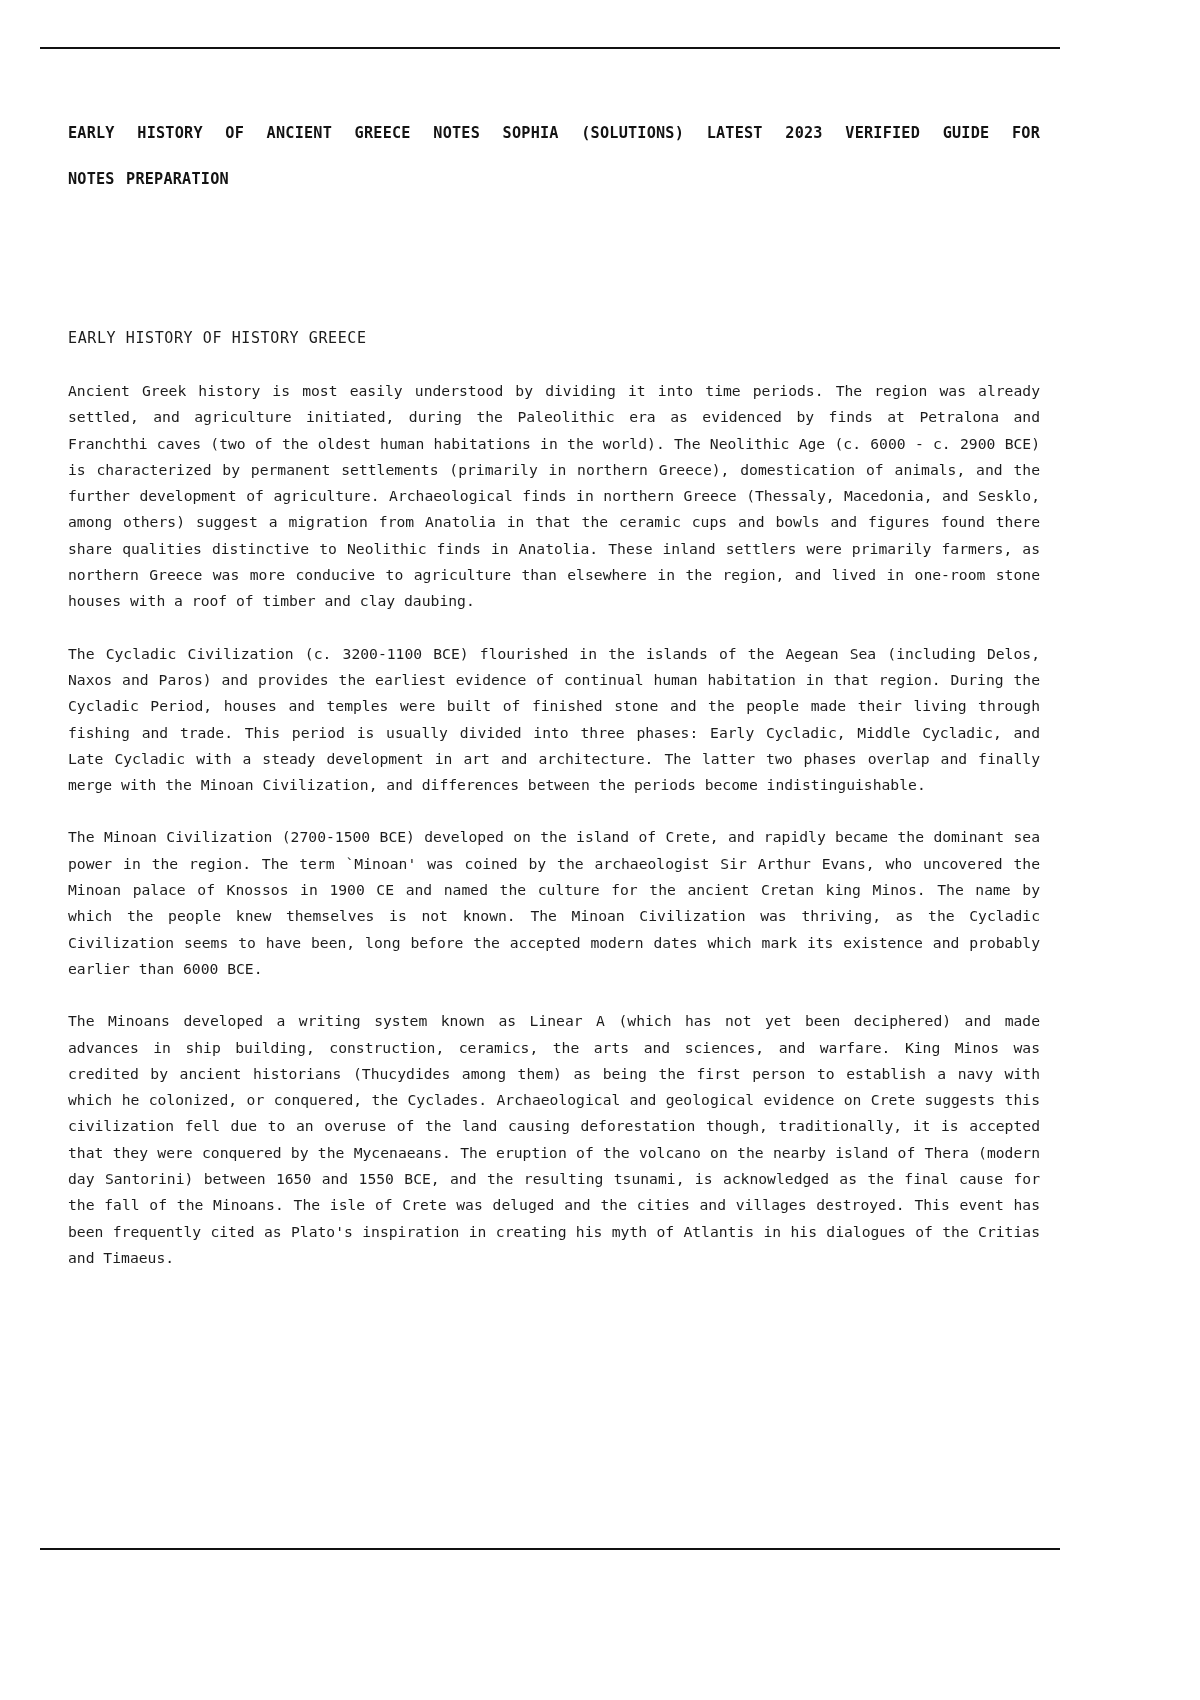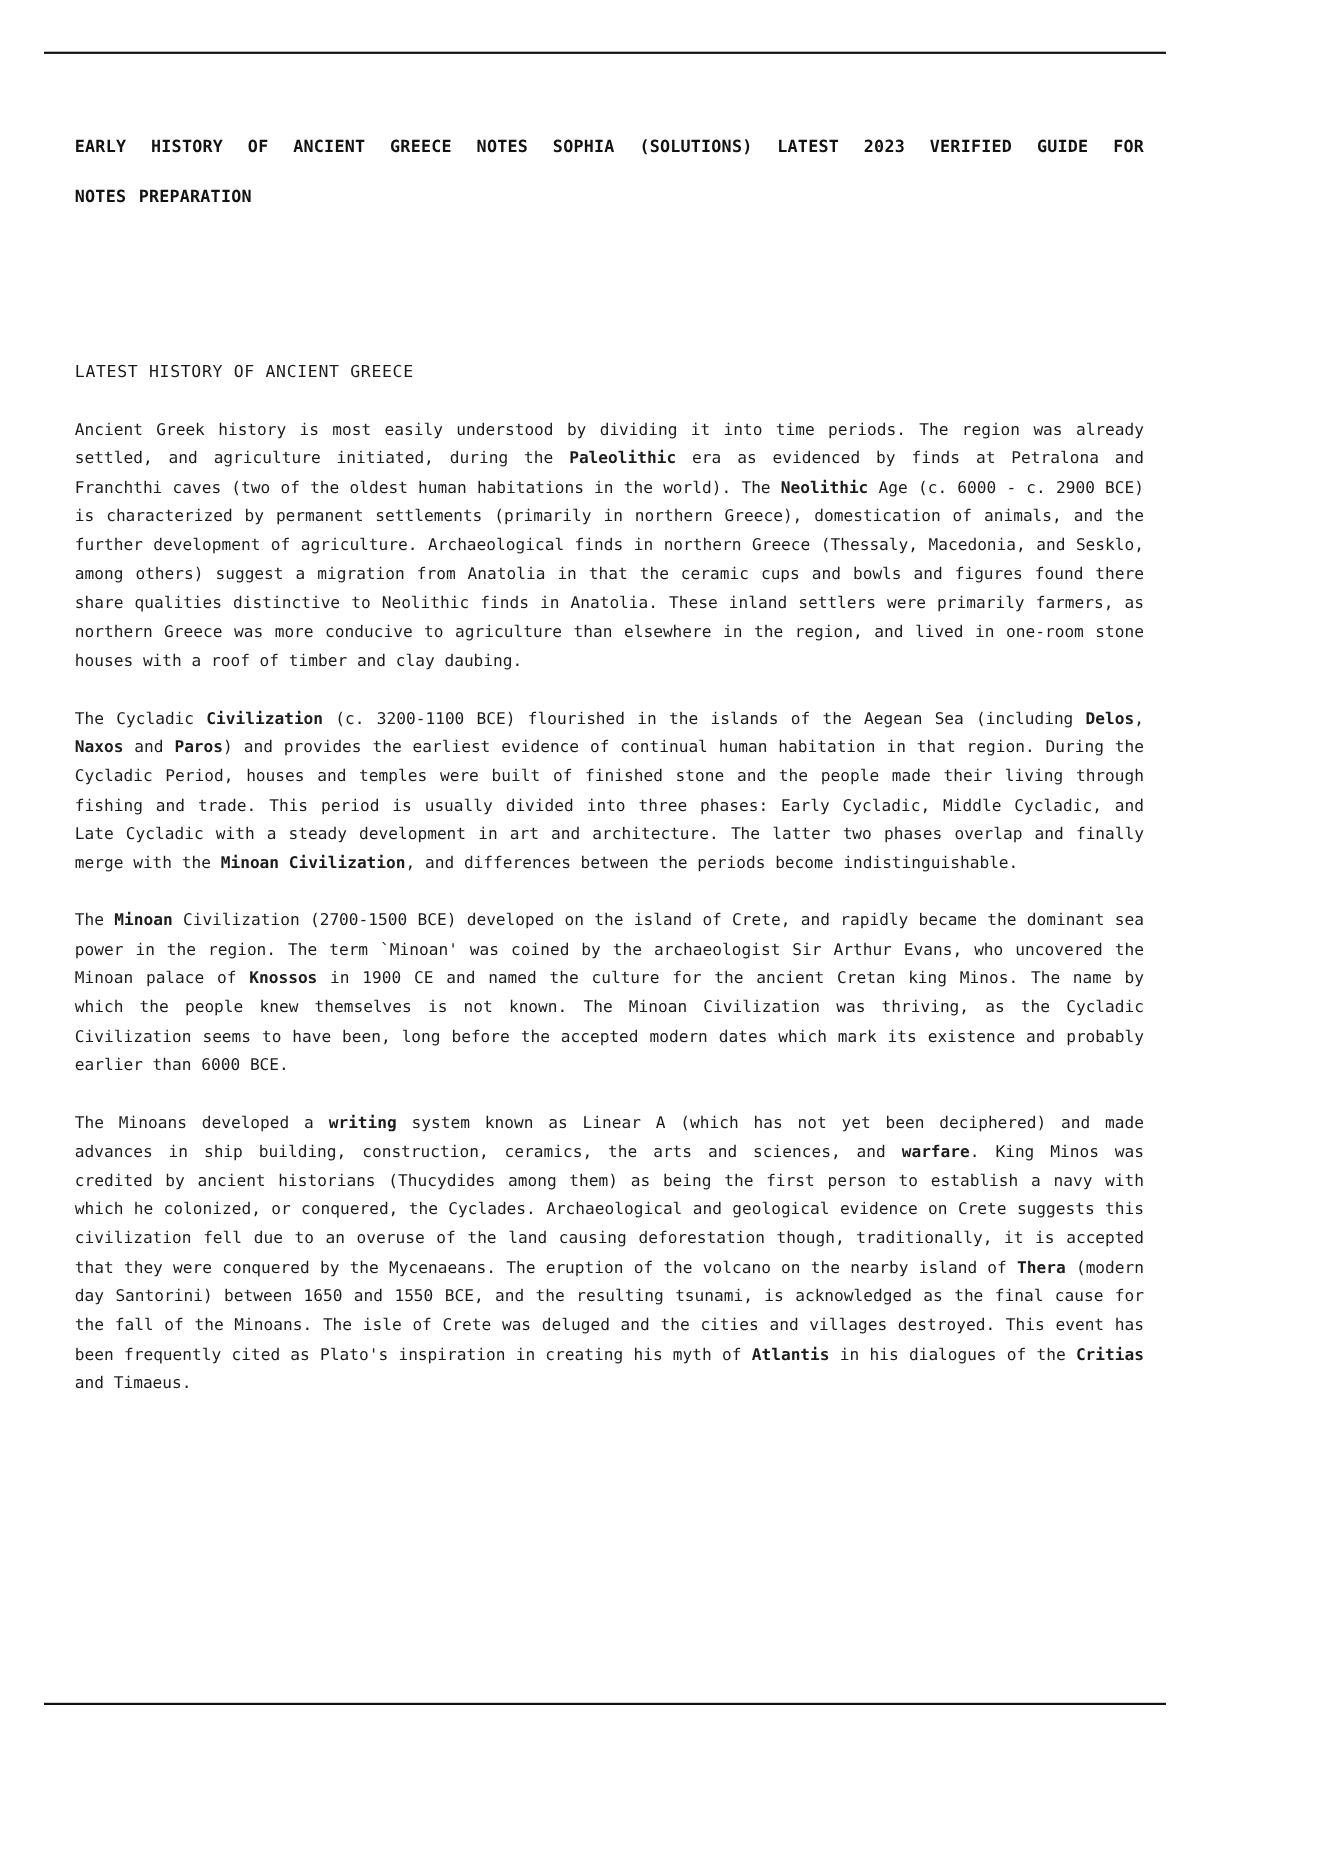--- a/index.html
+++ b/index.html
@@ -74,41 +74,41 @@
   p.body {
     font-size: 14.7px;
     line-height: 26.3px;
     margin: 0 0 26px 0;
     text-align: justify;
     text-align-last: left;
     color: #1c1c1c;
     hyphens: none;
   }
   p.body b {
-    font-weight: bold;
+    font-weight: normal;
   }
   p.body:last-child { margin-bottom: 0; }
 </style>
 </head>
 <body>
 
 <div class="page">
 
   <div class="rule rule-top"></div>
 
   <div class="content">
 
     <div class="doc-title">
       <span class="ln just">EARLY HISTORY OF ANCIENT GREECE NOTES SOPHIA (SOLUTIONS) LATEST 2023 VERIFIED GUIDE FOR</span>
       <span class="ln">NOTES PREPARATION</span>
     </div>
 
     <div class="spacer-xl"></div>
 
-    <div class="section-heading">LATEST HISTORY OF ANCIENT GREECE</div>
+    <div class="section-heading">EARLY HISTORY OF HISTORY GREECE</div>
 
     <div class="spacer-md"></div>
 
     <div id="paragraphs">
         <p class="body"><span>Ancient Greek history is most easily understood by dividing it into time periods. The region was already settled, and agriculture initiated, during the </span><b>Paleolithic</b><span> era as evidenced by finds at Petralona and Franchthi caves (two of the oldest human habitations in the world). The </span><b>Neolithic</b><span> Age (c. 6000 - c. 2900 BCE) is characterized by permanent settlements (primarily in northern Greece), domestication of animals, and the further development of agriculture. Archaeological finds in northern Greece (Thessaly, Macedonia, and Sesklo, among others) suggest a migration from Anatolia in that the ceramic cups and bowls and figures found there share qualities distinctive to Neolithic finds in Anatolia. These inland settlers were primarily farmers, as northern Greece was more conducive to agriculture than elsewhere in the region, and lived in one-room stone houses with a roof of timber and clay daubing.</span></p>
         <p class="body"><span>The Cycladic </span><b>Civilization</b><span> (c. 3200-1100 BCE) flourished in the islands of the Aegean Sea (including </span><b>Delos</b><span>, </span><b>Naxos</b><span> and </span><b>Paros</b><span>) and provides the earliest evidence of continual human habitation in that region. During the Cycladic Period, houses and temples were built of finished stone and the people made their living through fishing and trade. This period is usually divided into three phases: Early Cycladic, Middle Cycladic, and Late Cycladic with a steady development in art and architecture. The latter two phases overlap and finally merge with the </span><b>Minoan Civilization</b><span>, and differences between the periods become indistinguishable.</span></p>
         <p class="body"><span>The </span><b>Minoan</b><span> Civilization (2700-1500 BCE) developed on the island of Crete, and rapidly became the dominant sea power in the region. The term `Minoan' was coined by the archaeologist Sir Arthur Evans, who uncovered the Minoan palace of </span><b>Knossos</b><span> in 1900 CE and named the culture for the ancient Cretan king Minos. The name by which the people knew themselves is not known. The Minoan Civilization was thriving, as the Cycladic Civilization seems to have been, long before the accepted modern dates which mark its existence and probably earlier than 6000 BCE.</span></p>
         <p class="body"><span>The Minoans developed a </span><b>writing</b><span> system known as Linear A (which has not yet been deciphered) and made advances in ship building, construction, ceramics, the arts and sciences, and </span><b>warfare</b><span>. King Minos was credited by ancient historians (Thucydides among them) as being the first person to establish a navy with which he colonized, or conquered, the Cyclades. Archaeological and geological evidence on Crete suggests this civilization fell due to an overuse of the land causing deforestation though, traditionally, it is accepted that they were conquered by the Mycenaeans. The eruption of the volcano on the nearby island of </span><b>Thera</b><span> (modern day Santorini) between 1650 and 1550 BCE, and the resulting tsunami, is acknowledged as the final cause for the fall of the Minoans. The isle of Crete was deluged and the cities and villages destroyed. This event has been frequently cited as Plato's inspiration in creating his myth of </span><b>Atlantis</b><span> in his dialogues of the </span><b>Critias</b><span> and Timaeus.</span></p>
       </div>
 

